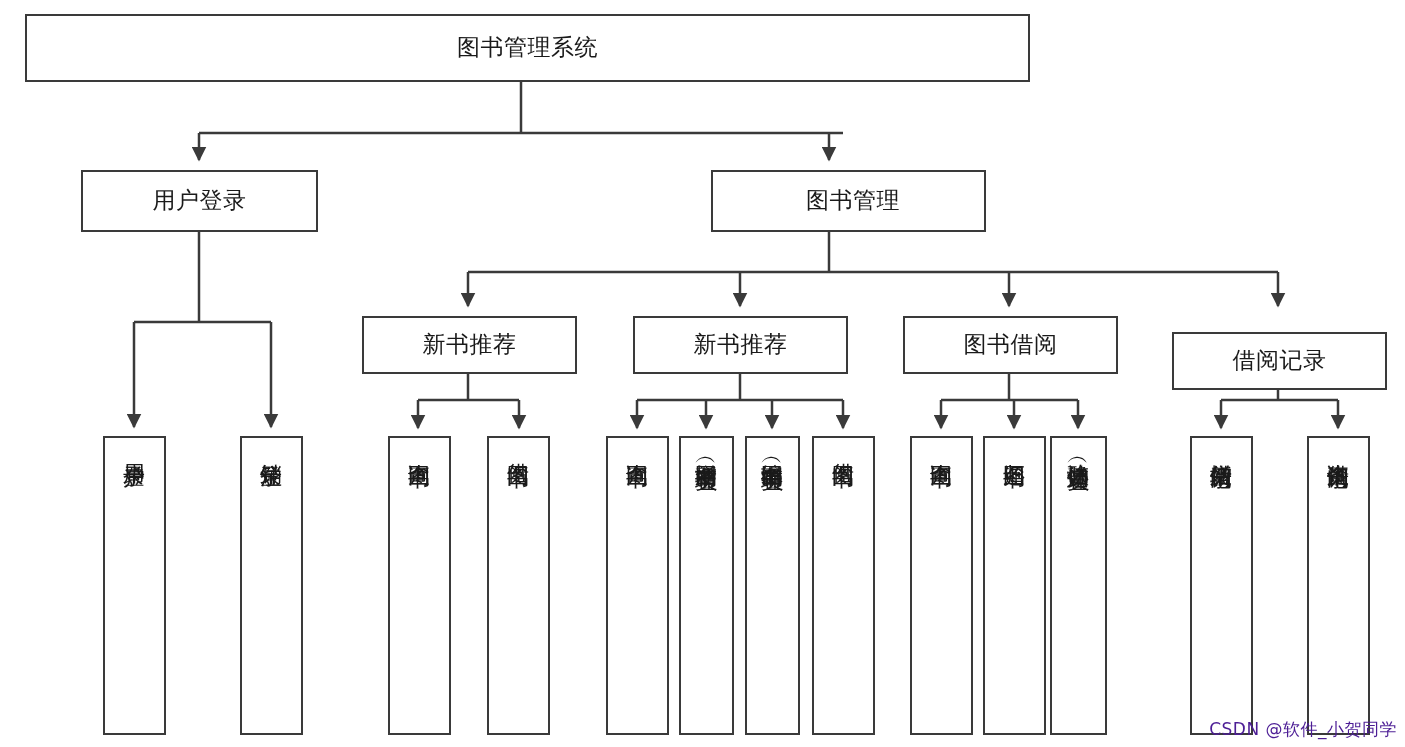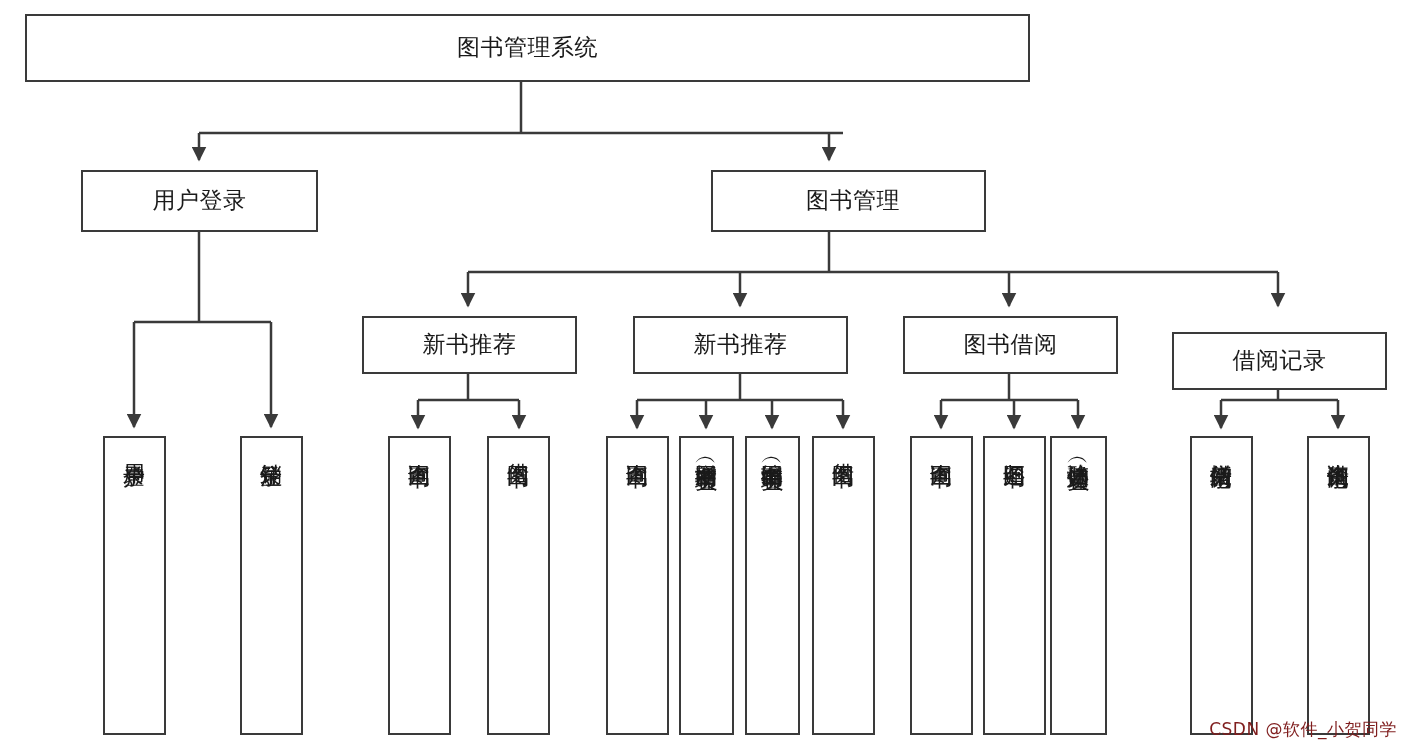--- a/index.html
+++ b/index.html
@@ -51,21 +51,21 @@
     line-height: 1.32;
     letter-spacing: 1px;
     display: block;
     max-height: 100%;
   }
   .watermark {
     position: absolute;
     right: 8px;
     bottom: 6px;
     font-size: 17px;
-    color: #7f1d1d;
+    color: #4c1d95;
     letter-spacing: 0.5px;
     white-space: nowrap;
   }
 </style>
 </head>
 <body>
 
 <div id="canvas">
 
   <svg class="edges" viewBox="0 0 1405 747">

